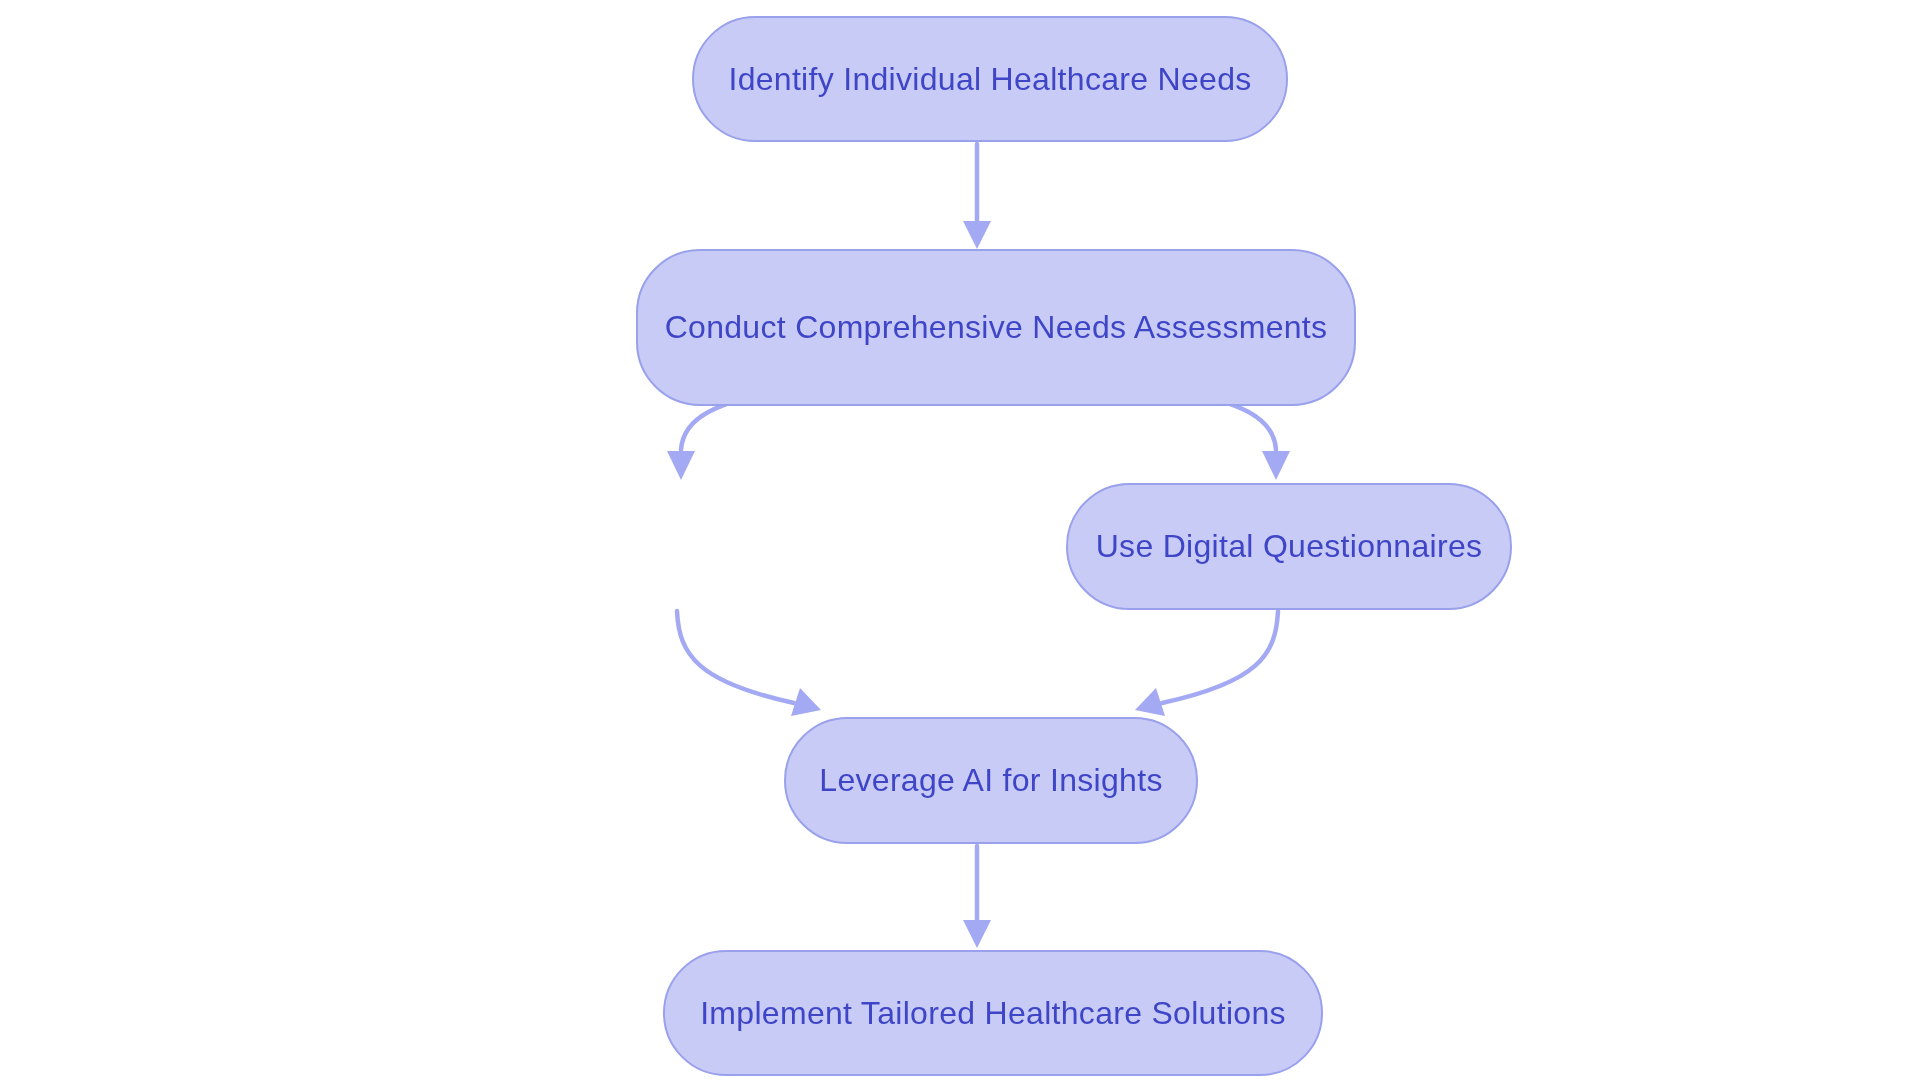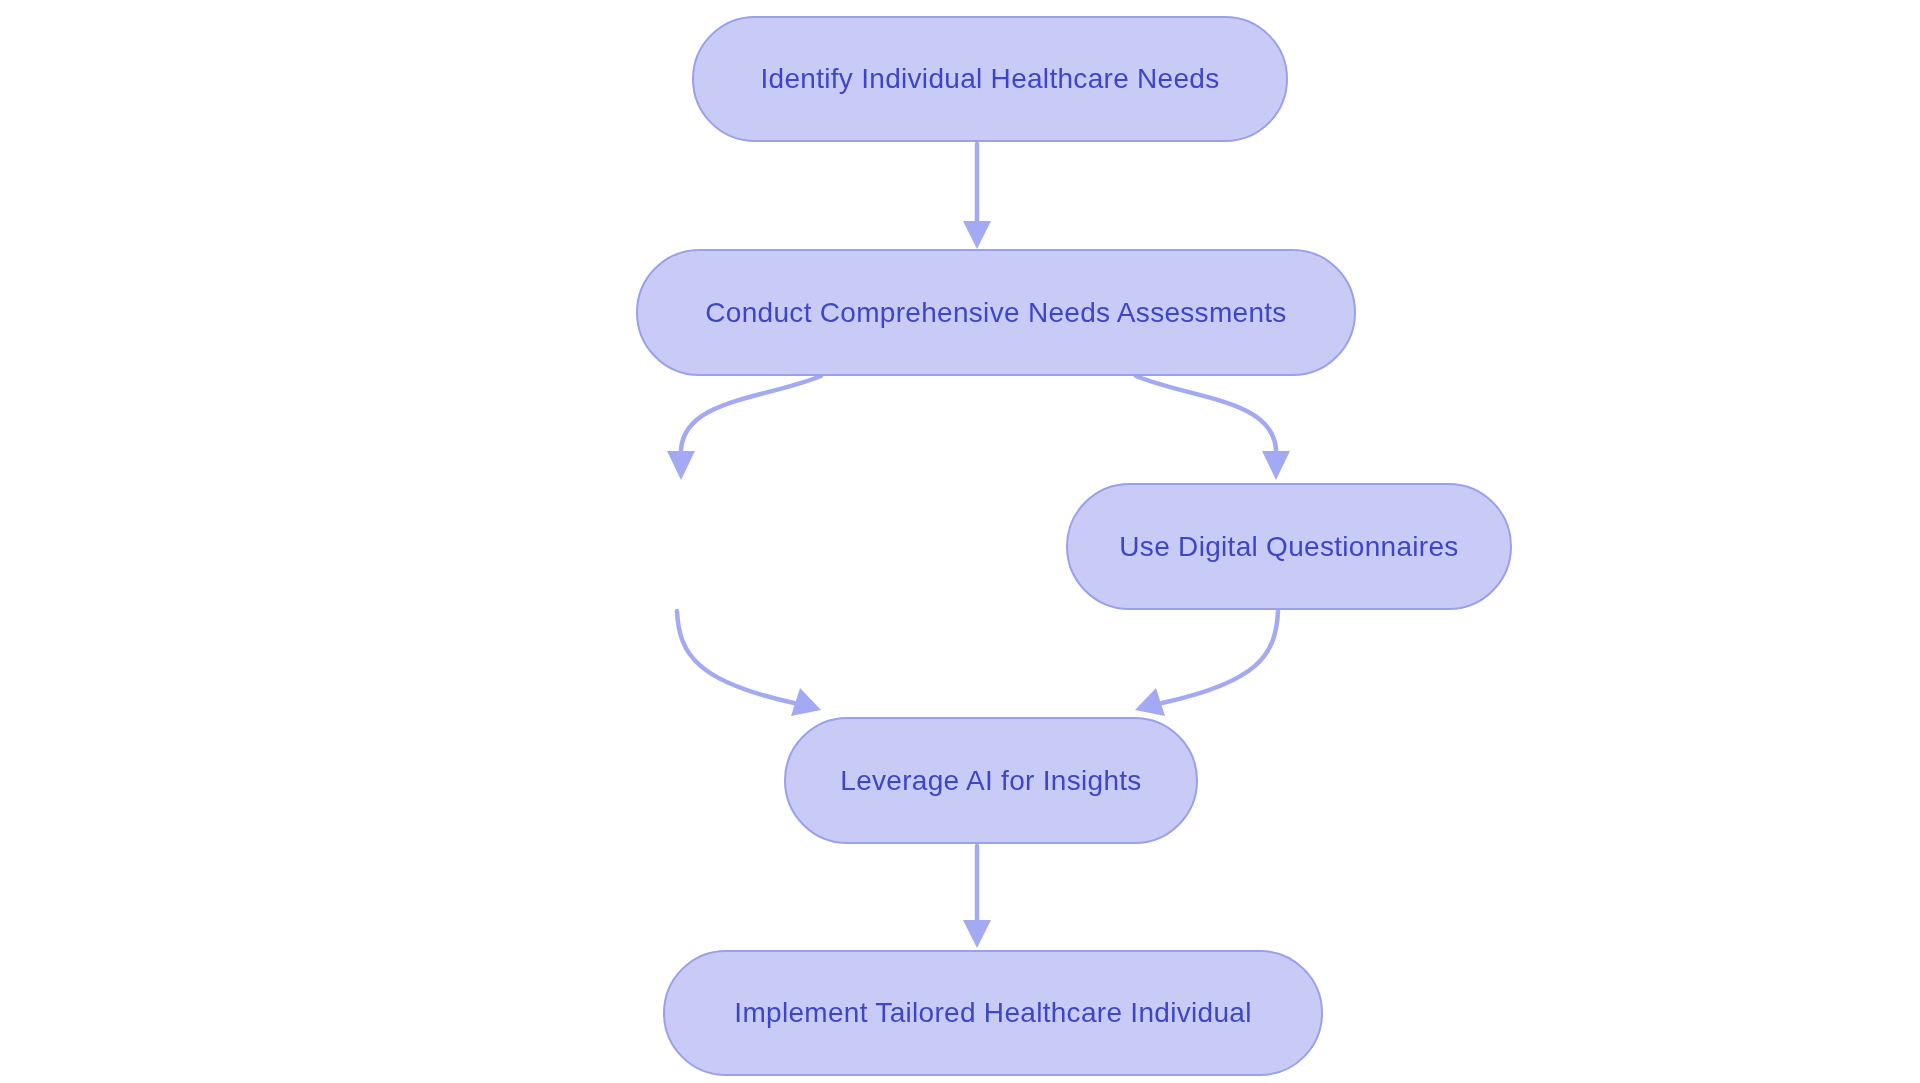--- a/index.html
+++ b/index.html
@@ -40,29 +40,29 @@
     border: 2px solid var(--node-border, #99a0ec);
     border-radius: 64px;
     display: flex;
     align-items: center;
     justify-content: center;
     text-align: center;
     padding: 0 30px;
   }
   .node-label {
     color: var(--text, #3e46c7);
-    font-size: 28px;
+    font-size: 32px;
     font-weight: 500;
     letter-spacing: 0.3px;
     line-height: 1.2;
     white-space: nowrap;
   }
   
   .n0 { left: 692px;  top: 16px;  width: 596px; height: 126px; }
-  .n1 { left: 636px;  top: 249px; width: 720px; height: 127px; }
+  .n1 { left: 636px;  top: 249px; width: 720px; height: 157px; }
   .n2 { left: 428px;  top: 483px; width: 528px; height: 127px; }
   .n3 { left: 1066px; top: 483px; width: 446px; height: 127px; }
   .n4 { left: 784px;  top: 717px; width: 414px; height: 127px; }
   .n5 { left: 663px;  top: 950px; width: 660px; height: 126px; }
 </style>
 </head>
 <body>
 
 <div class="canvas">
 
@@ -110,16 +110,16 @@
 
   <div class="node n4">
     <span class="node-label">Leverage AI for Insights</span>
   </div>
 
   <div class="node n3">
     <span class="node-label">Use Digital Questionnaires</span>
   </div>
 
   <div class="node n5">
-    <span class="node-label">Implement Tailored Healthcare Individual</span>
+    <span class="node-label">Implement Tailored Healthcare Solutions</span>
   </div>
 
 </div>
 
 </body></html>

